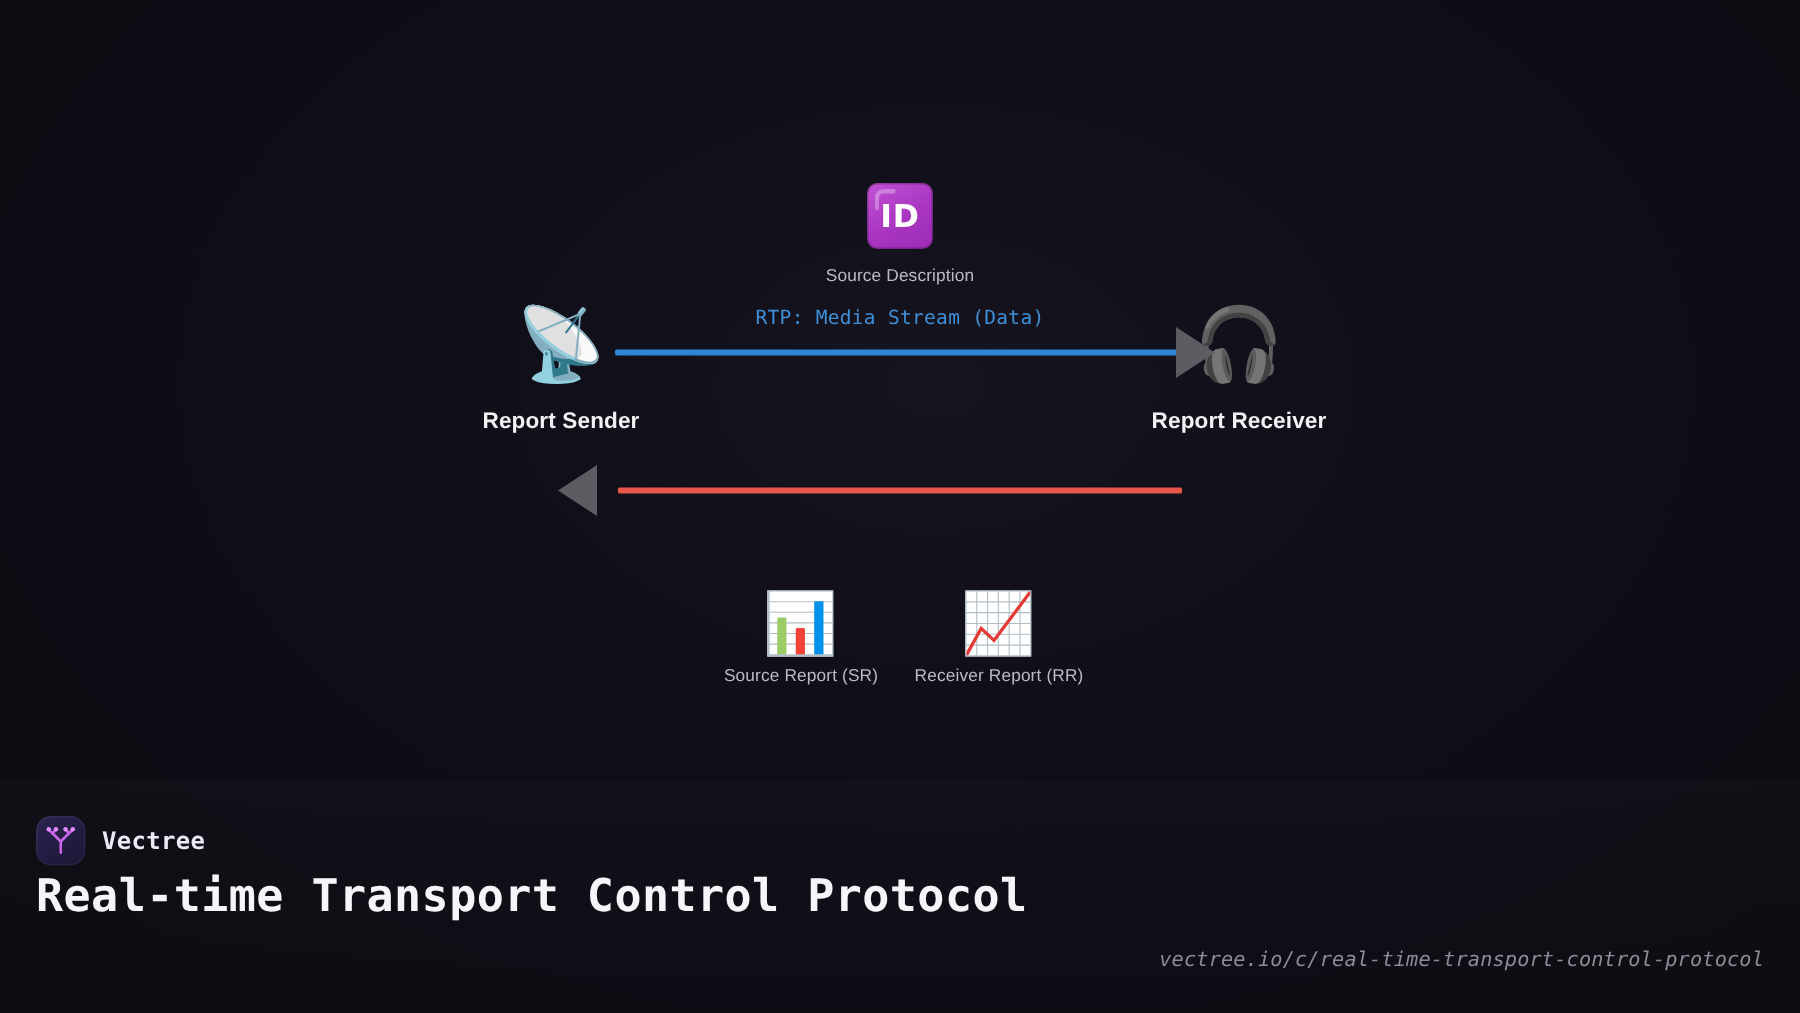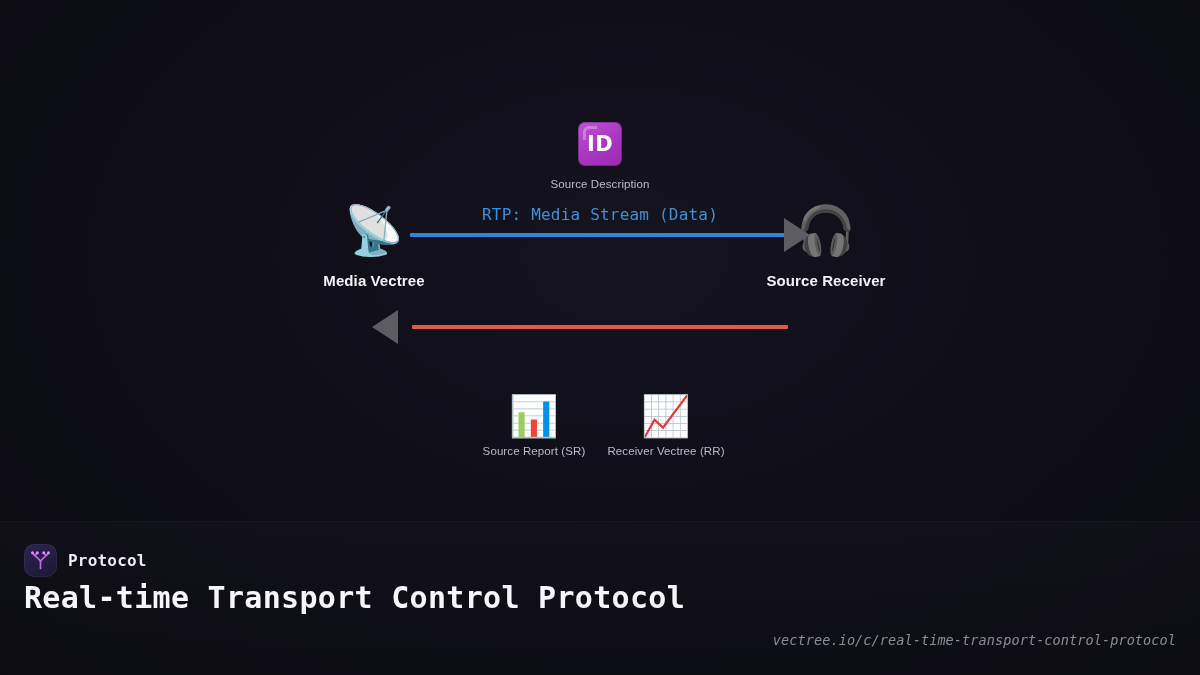--- a/index.html
+++ b/index.html
@@ -128,21 +128,21 @@
   #rtcp-arrow {
     left: 372px; top: 310px;
     border-top: 17px solid transparent;
     border-bottom: 17px solid transparent;
     border-right: 26px solid #5c5c62;
   }
 
   .link-label {
     position: absolute;
     font-family: "DejaVu Sans Mono", monospace;
-    font-size: 16px;
+    font-size: 13px;
     white-space: nowrap;
     text-align: center;
     letter-spacing: 0.2px;
   }
   #rtp-label  { left: 400px; top: 205px; width: 400px; color: #3f8fd6; }
   #rtcp-label { left: 400px; top: 355px; width: 400px; color: #d9453a; }
 
   
   #footer {
     position: absolute;
@@ -208,43 +208,43 @@
 
     <div class="node" id="sdes-node">
       <div id="sdes-icon">
         <div id="sdes-text">ID</div>
       </div>
       <div class="sub-label">Source Description</div>
     </div>
 
     <div class="node" id="sender-node">
       <span class="emoji">📡</span>
-      <div class="node-label">Media Vectree</div>
+      <div class="node-label">Report Sender</div>
     </div>
 
     <div class="node" id="receiver-node">
       <span class="emoji">🎧</span>
-      <div class="node-label">Source Receiver</div>
+      <div class="node-label">Report Receiver</div>
     </div>
 
     <div class="link-label" id="rtp-label">RTP: Media Stream (Data)</div>
     <div class="link-line" id="rtp-line"></div>
     <div class="arrow-head" id="rtp-arrow"></div>
 
     <div class="link-line" id="rtcp-line"></div>
     <div class="arrow-head" id="rtcp-arrow"></div>
 
     <div class="node" id="sr-node">
       <span class="emoji">📊</span>
       <div class="sub-label">Source Report (SR)</div>
     </div>
 
     <div class="node" id="rr-node">
       <span class="emoji">📈</span>
-      <div class="sub-label">Receiver Vectree (RR)</div>
+      <div class="sub-label">Receiver Report (RR)</div>
     </div>
 
   </div>
 
   <div id="footer">
 
     <div id="brand-row">
       <div id="brand-logo">
         <svg width="33" height="33" viewBox="0 0 33 33" aria-hidden="true">
           <g stroke="#c966e8" stroke-width="1.7" fill="none" stroke-linecap="round">
@@ -257,21 +257,21 @@
             <path d="M22 11.5 L24.5 9.2"></path>
           </g>
           <g fill="#e08bff">
             <circle cx="8.5" cy="8.8" r="1.5"></circle>
             <circle cx="13.3" cy="8.8" r="1.5"></circle>
             <circle cx="19.7" cy="8.8" r="1.5"></circle>
             <circle cx="24.5" cy="8.8" r="1.5"></circle>
           </g>
         </svg>
       </div>
-      <div id="brand-name">Protocol</div>
+      <div id="brand-name">Vectree</div>
     </div>
 
     <div id="page-title">Real-time Transport Control Protocol</div>
 
     <div id="page-url">vectree.io/c/real-time-transport-control-protocol</div>
 
   </div>
 
 </div>
 

